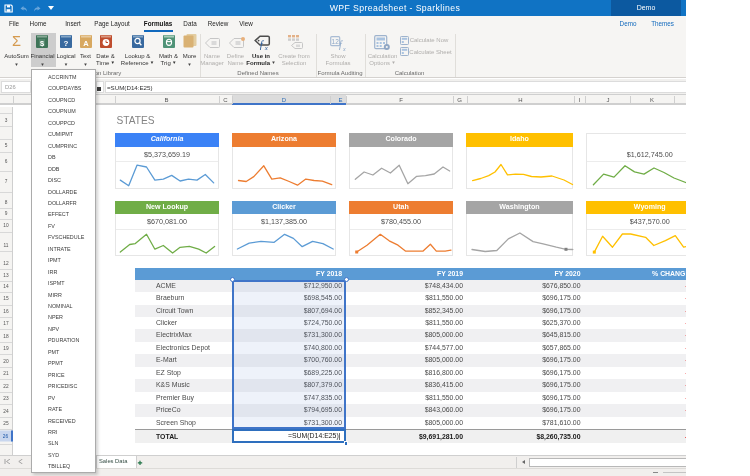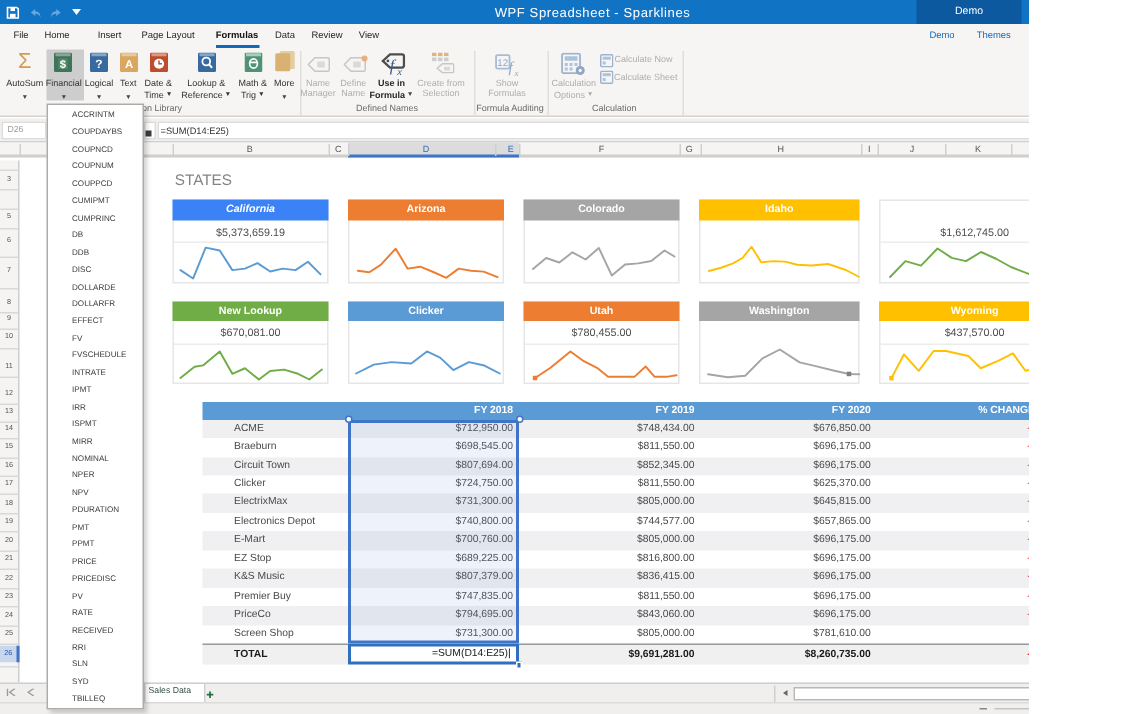--- a/index.html
+++ b/index.html
@@ -365,20 +365,21 @@
   <div id="cards2">
         <div class="card" style="left:115px;top:93.5px;width:104px;height:55.5px;">
           <div class="chd" style="background:#70ad47;">New Lookup</div>
           <div class="cval">$670,081.00</div>
           <svg style="position:absolute;left:0;top:28px;" width="104" height="26" viewBox="0 0 104 26">
             <polyline points="4.3,22 13.7,14.5 19.3,13.6 30.5,4.3 38.9,19.2 47.3,15.5 56.6,23 64.1,17.3 73.4,16.4 82.7,19.2 90.2,23 98.6,16.4" fill="none" stroke="#70ad47" stroke-width="1.3" stroke-linejoin="round" stroke-linecap="round"></polyline>
           </svg>
         </div>
         <div class="card" style="left:232px;top:93.5px;width:104px;height:55.5px;">
           <div class="chd" style="background:#5b9bd5;">Clicker</div>
+          <div class="cval">$1,137,385.00</div>
           <svg style="position:absolute;left:0;top:28px;" width="104" height="26" viewBox="0 0 104 26">
             <polyline points="4.4,19 16.2,13.1 28,11.4 41.2,12.3 51.6,4.3 60.4,8.4 69.2,16.7 79.6,11.4 89.9,13.7 100.2,19" fill="none" stroke="#5b9bd5" stroke-width="1.3" stroke-linejoin="round" stroke-linecap="round"></polyline>
           </svg>
         </div>
         <div class="card" style="left:349px;top:93.5px;width:104px;height:55.5px;">
           <div class="chd" style="background:#ed7d31;">Utah</div>
           <div class="cval">$780,455.00</div>
           <svg style="position:absolute;left:0;top:28px;" width="104" height="26" viewBox="0 0 104 26">
             <polyline points="6.7,22 17,15.2 30.3,4.3 39.2,10.8 48,15.2 55.4,21.1 64.2,21.1 73.1,21.1 80.4,14.3 86.3,21.1 95.2,21.1 101,20.2" fill="none" stroke="#ed7d31" stroke-width="1.3" stroke-linejoin="round" stroke-linecap="round"></polyline>
             <rect x="5.2" y="20.5" width="3" height="3" fill="#ed7d31"></rect>

